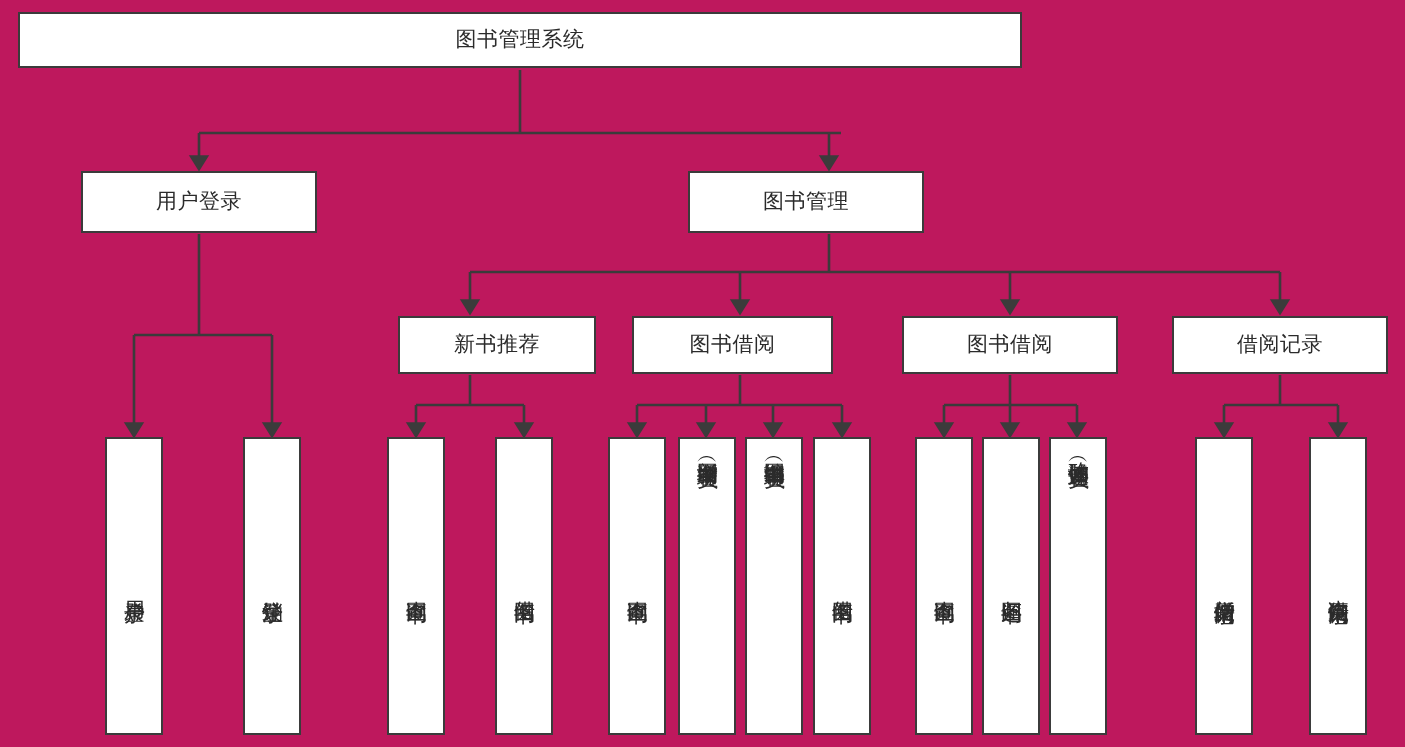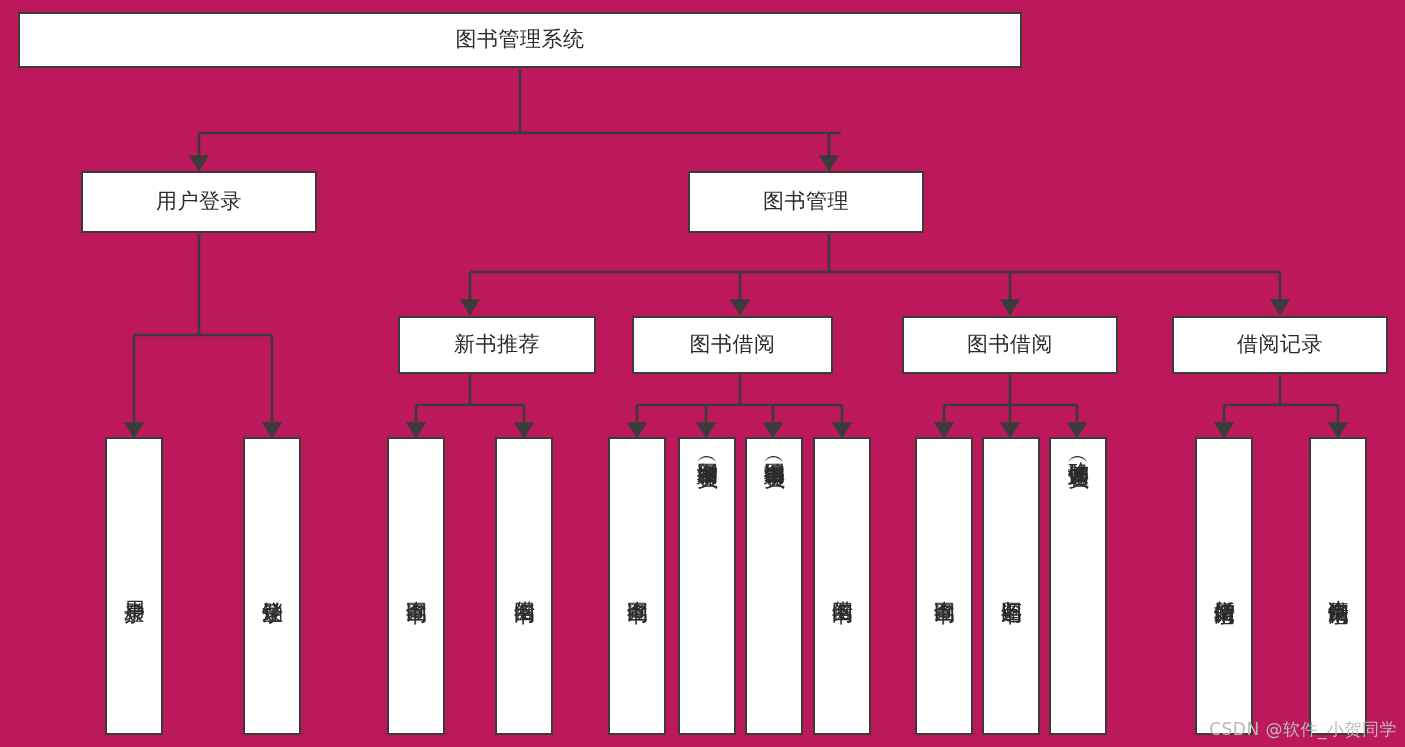--- a/index.html
+++ b/index.html
@@ -186,15 +186,14 @@
     <span class="node-label">确认归还（管理员）</span>
   </div>
 
   <div class="node vert centered" style="left:1195px; top:437px; width:58px; height:298px;">
     <span class="node-label">新增借阅记录</span>
   </div>
   <div class="node vert centered" style="left:1309px; top:437px; width:58px; height:298px;">
     <span class="node-label">查询借阅记录</span>
   </div>
 
-  <div class="watermark">CSDN @软件_小贺同学</div>
 
 </div>
 
 </body></html>

